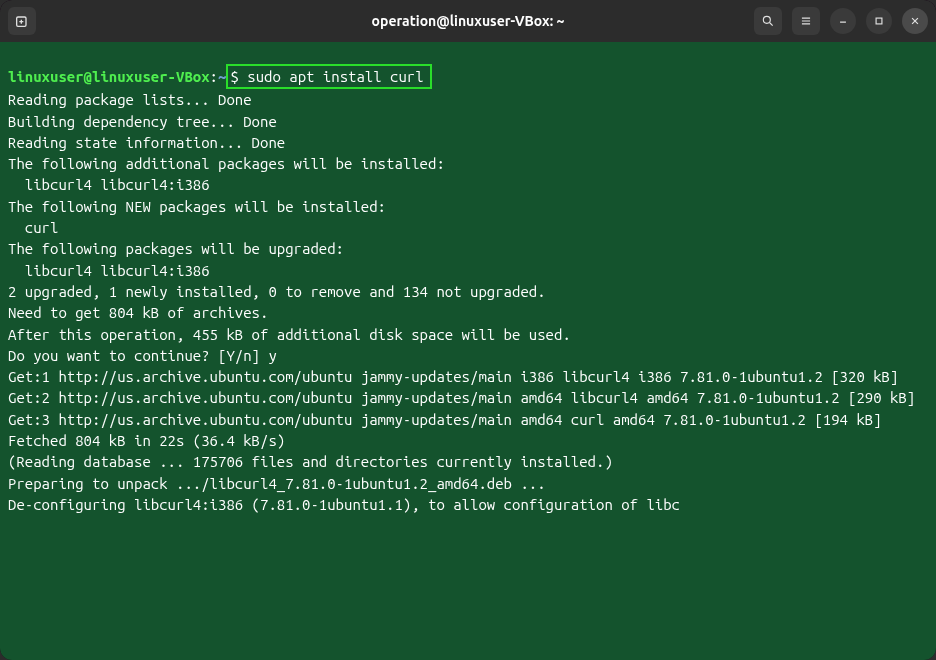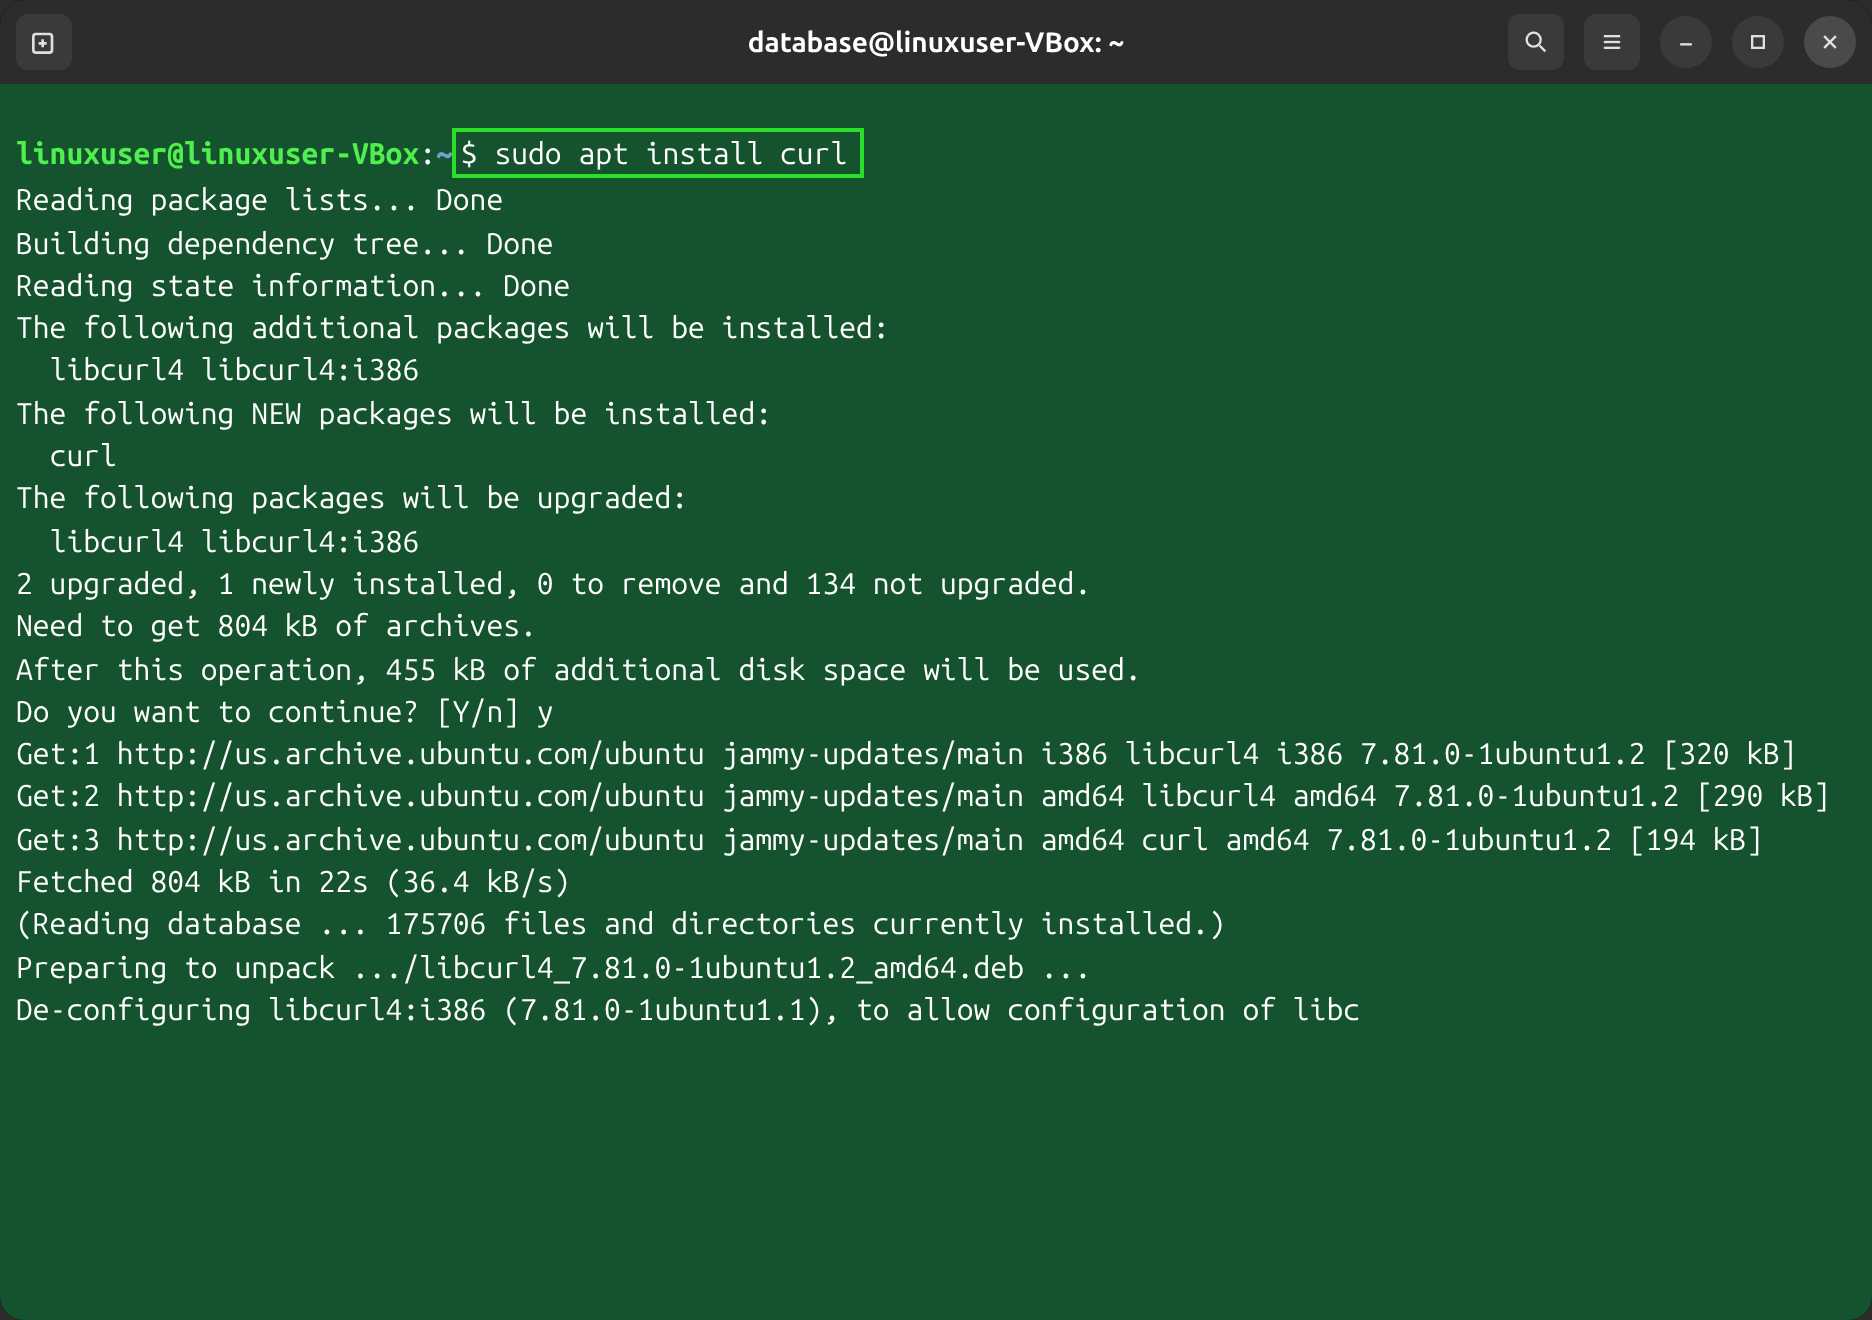--- a/index.html
+++ b/index.html
@@ -120,21 +120,21 @@
   <div class="titlebar">
     <div class="titlebar-left">
       <div class="title-btn newtab-btn">
         <svg viewBox="0 0 24 24">
           <rect x="4" y="6" width="14" height="14" rx="2" stroke="#e0e0e0" fill="none"></rect>
           <line x1="11" y1="10" x2="11" y2="16" stroke="#e0e0e0"></line>
           <line x1="8" y1="13" x2="14" y2="13" stroke="#e0e0e0"></line>
         </svg>
       </div>
     </div>
-    <div class="titlebar-center">database@linuxuser-VBox: ~</div>
+    <div class="titlebar-center">operation@linuxuser-VBox: ~</div>
     <div class="titlebar-right">
       <div class="title-btn">
         <svg viewBox="0 0 24 24">
           <circle cx="10" cy="10" r="6"></circle>
           <line x1="15" y1="15" x2="20" y2="20"></line>
         </svg>
       </div>
       <div class="title-btn">
         <svg viewBox="0 0 24 24">
           <line x1="5" y1="7" x2="19" y2="7"></line>

